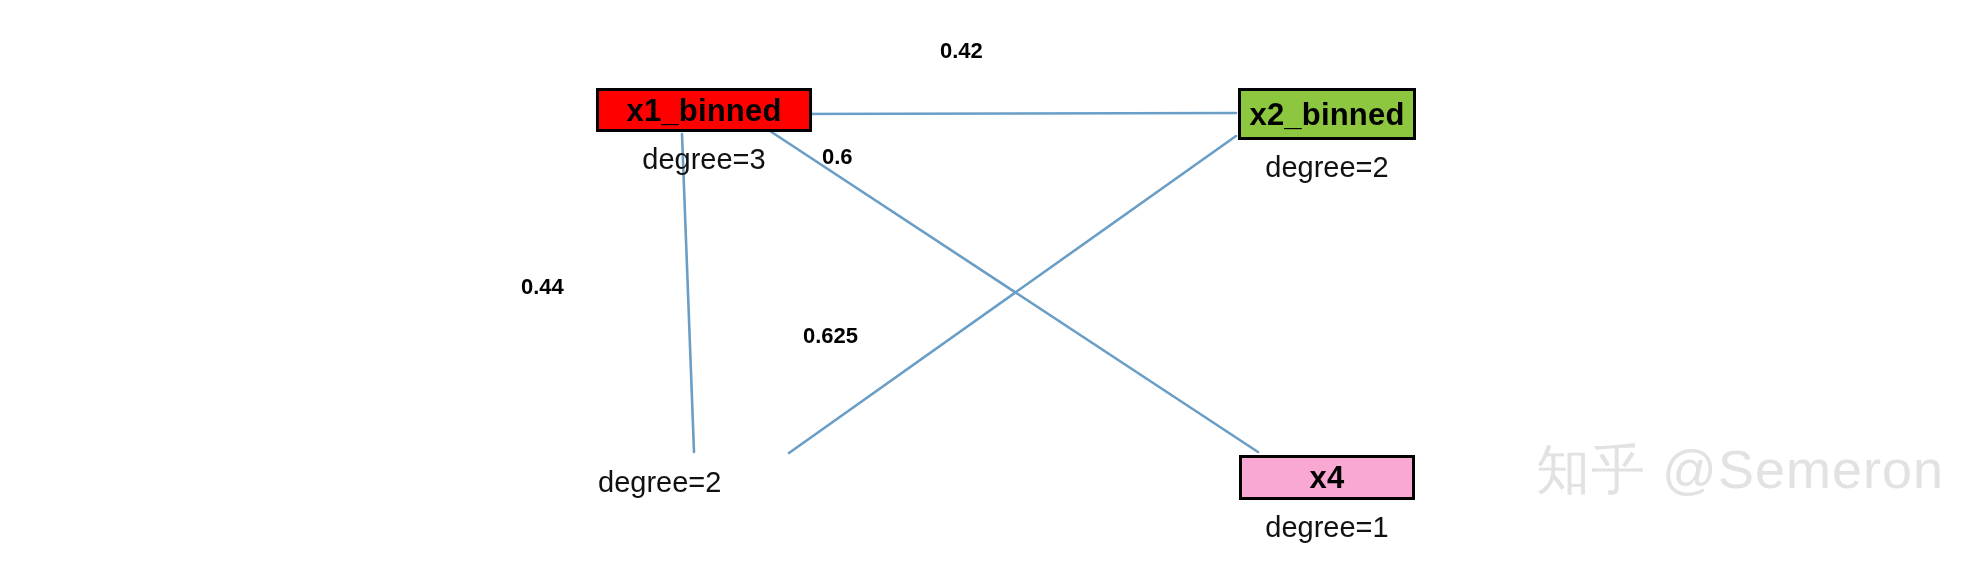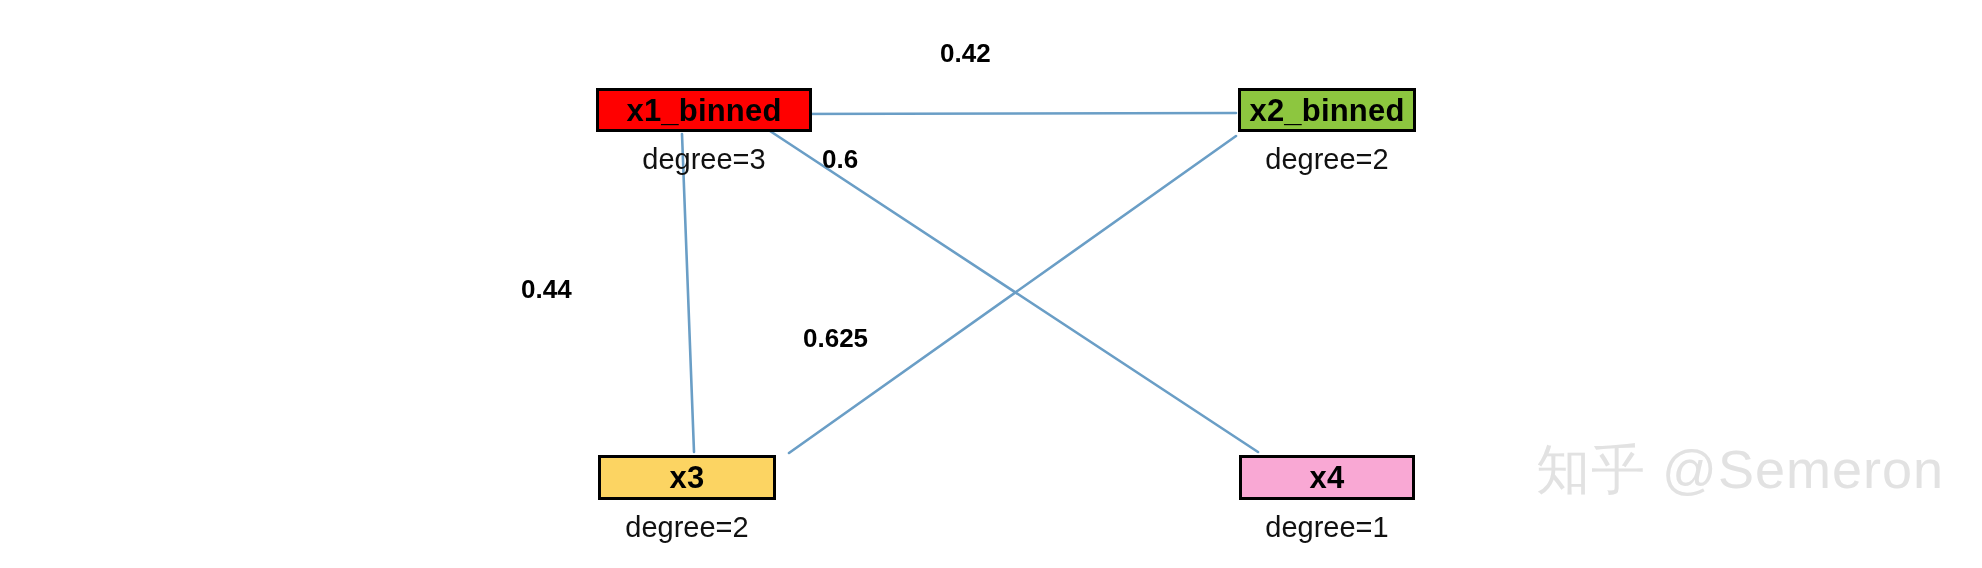--- a/index.html
+++ b/index.html
@@ -60,21 +60,21 @@
     font-size: 29px;
     font-weight: 400;
     color: #111111;
     line-height: 1.1;
     white-space: nowrap;
   }
 
   
   .edge-label {
     position: absolute;
-    font-size: 26px;
+    font-size: 22px;
     font-weight: bold;
     color: #000000;
     white-space: nowrap;
     line-height: 1;
   }
 
   
   #watermark {
     position: absolute;
     right: 38px;
@@ -106,30 +106,27 @@
   <div class="edge-label" style="left: 803px; top: 325px;">0.625</div>
 
   <div class="node" style="left: 596px; top: 88px;">
     <div class="node-box" style="width: 216px; height: 44px; background: rgb(255, 0, 0);">
       <span>x1_binned</span>
     </div>
     <div class="node-degree">degree=3</div>
   </div>
 
   <div class="node" style="left: 1238px; top: 88px;">
-    <div class="node-box" style="width: 178px; height: 44px; background: rgb(141, 198, 63);">
+    <div class="node-box" style="width: 178px; height: 52px; background: rgb(141, 198, 63);">
       <span>x2_binned</span>
     </div>
     <div class="node-degree">degree=2</div>
   </div>
 
   <div class="node" style="left: 598px; top: 455px;">
-    <div class="node-box" style="width: 178px; height: 45px; background: rgb(252, 212, 98);">
-      <span>x3</span>
-    </div>
     <div class="node-degree">degree=2</div>
   </div>
 
   <div class="node" style="left: 1239px; top: 455px;">
     <div class="node-box" style="width: 176px; height: 45px; background: #f9a8d4;">
       <span>x4</span>
     </div>
     <div class="node-degree">degree=1</div>
   </div>
 

